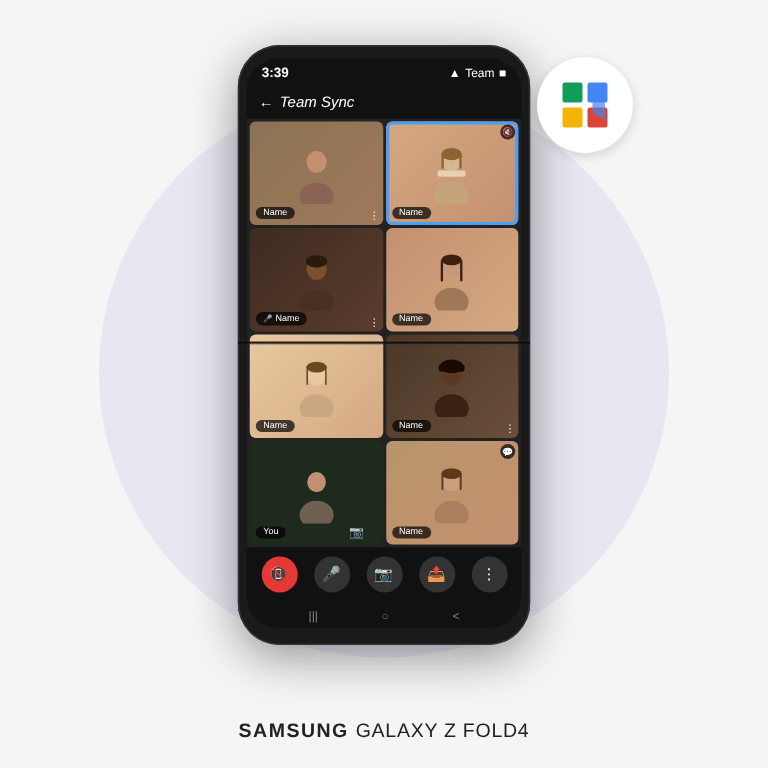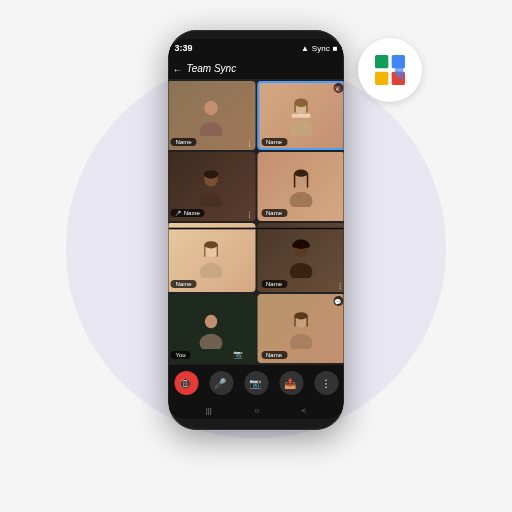--- a/index.html
+++ b/index.html
@@ -55,21 +55,21 @@
       width: 40px;
       height: 40px;
     }
 
     
     .phone-outer {
       position: absolute;
       top: 30px;
       left: 50%;
       transform: translateX(-50%);
-      width: 175px;
+      width: 195px;
       height: 400px;
       background: #1a1a1a;
       border-radius: 28px;
       box-shadow: 0 8px 32px rgba(0,0,0,0.4), inset 0 0 0 1px #333;
       display: flex;
       flex-direction: column;
       align-items: center;
       overflow: hidden;
       z-index: 5;
     }
@@ -332,21 +332,21 @@
   </div>
 
   <div class="phone-outer">
 
     <div class="phone-screen">
 
       <div class="status-bar">
         <span class="status-time">3:39</span>
         <div class="status-icons">
           <span>▲</span>
-          <span>Sync</span>
+          <span>Team</span>
           <span>■</span>
         </div>
       </div>
 
       <div class="nav-bar">
         <span class="back-arrow">←</span>
         <span class="nav-title">Team Sync</span>
       </div>
 
       <div class="video-grid">
@@ -476,14 +476,18 @@
         <span class="home-btn">○</span>
         <span class="home-btn">&lt;</span>
       </div>
 
     </div>
 
     <div class="fold-crease"></div>
 
   </div>
 
+  <div class="samsung-text">
+    <span>SAMSUNG</span>
+    <span class="galaxy"> Galaxy Z Fold4</span>
+  </div>
 
 </div>
 
 </body></html>

